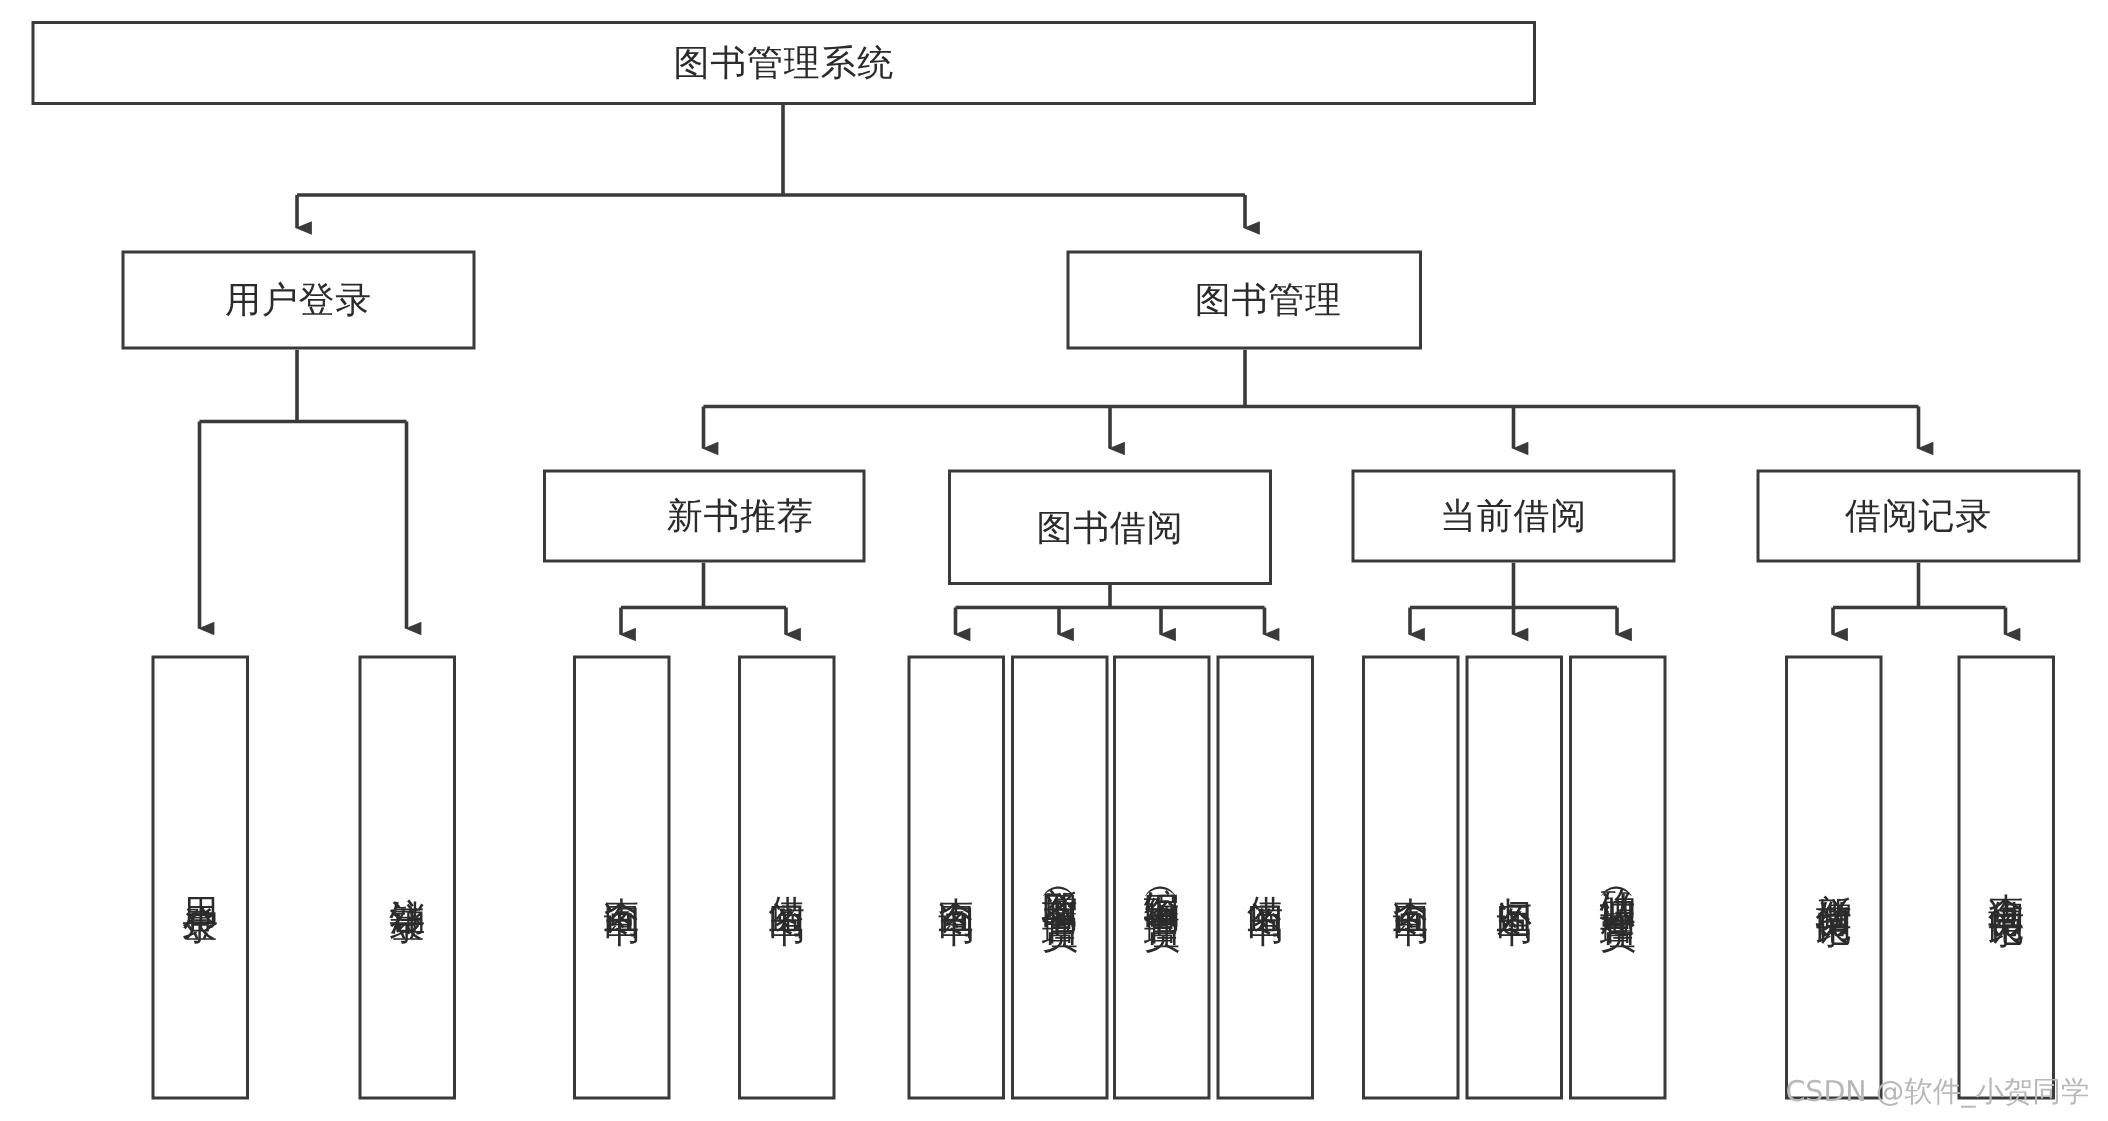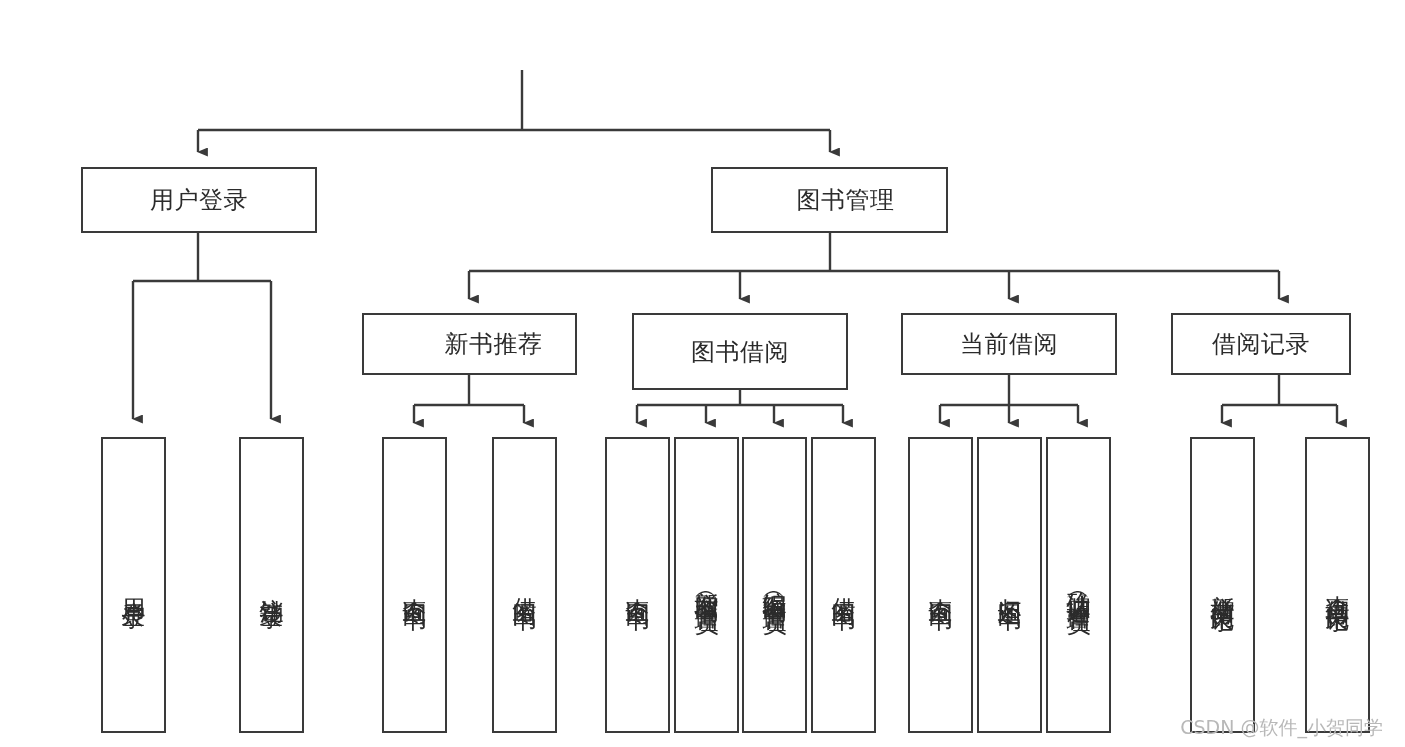--- a/index.html
+++ b/index.html
@@ -48,21 +48,21 @@
   }
   .node.v .label {
     writing-mode: vertical-rl;
     text-orientation: upright;
     font-size: 24px;
     letter-spacing: 3px;
     white-space: nowrap;
   }
   #watermark {
     position: absolute;
-    right: 22px;
+    right: 12px;
     bottom: 6px;
     font-size: 19px;
     color: #b8b8b8;
     z-index: 5;
     white-space: nowrap;
     user-select: none;
     text-align: center;
   }
 </style>
 </head>
@@ -113,38 +113,41 @@
       <path d="M1009,405 L1009,423" marker-end="url(#arrow)"></path>
       <path d="M1078,405 L1078,423" marker-end="url(#arrow)"></path>
 
       <path d="M1279,375 L1279,405"></path>
       <path d="M1222,405 L1337,405"></path>
       <path d="M1222,405 L1222,423" marker-end="url(#arrow)"></path>
       <path d="M1337,405 L1337,423" marker-end="url(#arrow)"></path>
     </g>
   </svg>
 
+  <div class="node h" style="left:21px; top:14px; width:1003px; height:56px;">
+    <span class="label">图书管理系统</span>
+  </div>
 
   <div class="node h" style="left:81px; top:167px; width:236px; height:66px;">
     <span class="label">用户登录</span>
   </div>
   <div class="node h" style="left:711px; top:167px; width:237px; height:66px;padding-left:32px;">
     <span class="label">图书管理</span>
   </div>
 
   <div class="node h" style="left:362px; top:313px; width:215px; height:62px;padding-left:48px;">
     <span class="label">新书推荐</span>
   </div>
   <div class="node h" style="left:632px; top:313px; width:216px; height:77px;">
     <span class="label">图书借阅</span>
   </div>
   <div class="node h" style="left:901px; top:313px; width:216px; height:62px;">
     <span class="label">当前借阅</span>
   </div>
-  <div class="node h" style="left:1171px; top:313px; width:180px; height:62px;">
+  <div class="node h" style="left:1171px; top:313px; width:216px; height:62px;">
     <span class="label">借阅记录</span>
   </div>
 
   <div class="node v" style="left:101px; top:437px; width:65px; height:296px;">
     <span class="label">用户登录</span>
   </div>
   <div class="node v" style="left:239px; top:437px; width:65px; height:296px;">
     <span class="label">注销登录</span>
   </div>
 

